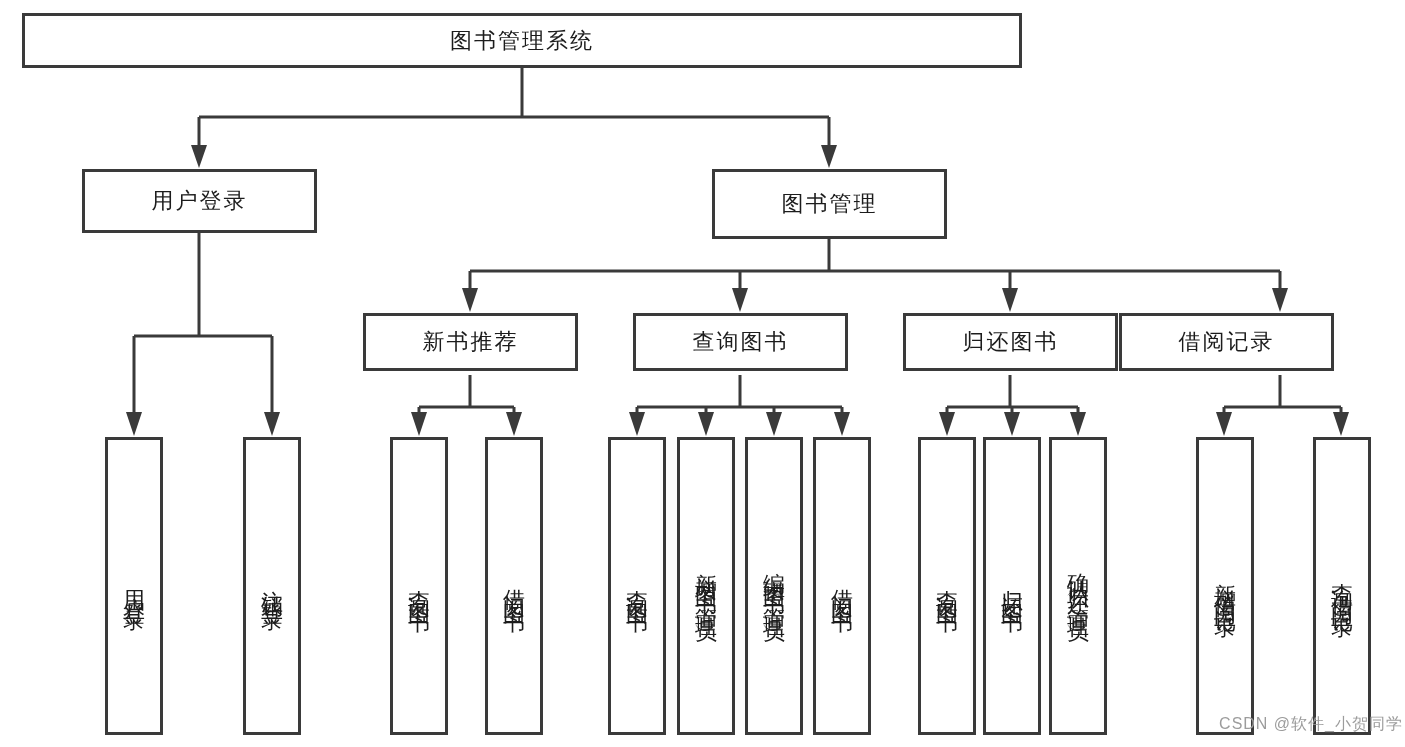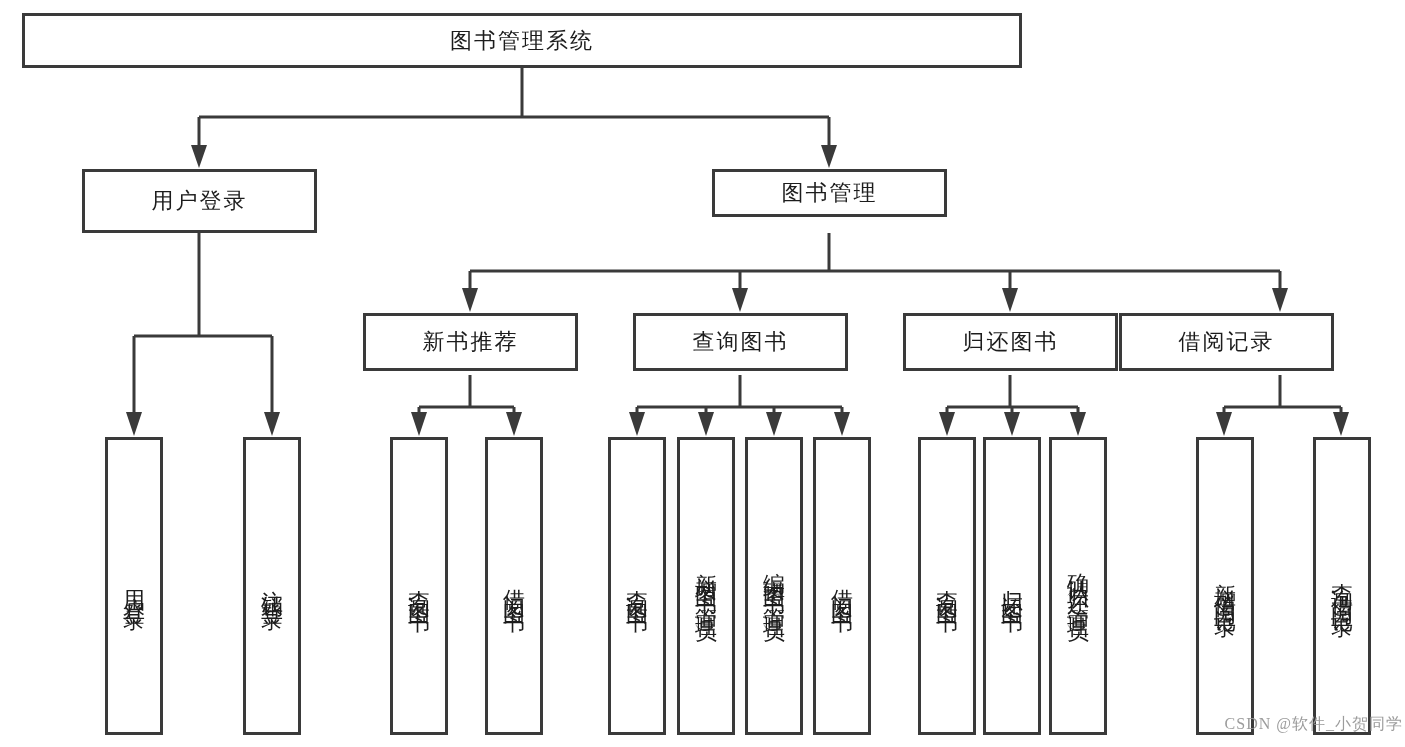--- a/index.html
+++ b/index.html
@@ -6,21 +6,21 @@
     --line:#3a3a3a;
     --text:#1c1c1c;
     --watermark:#9c9c9c;
     --bg:#ffffff;
   }
   html,body{margin:0;padding:0;background:var(--bg);}
   #canvas{
     position:relative;
     width:1405px;height:747px;
     background:var(--bg);
-    font-family:Liberation Serif, serif;
+    font-family:Liberation Sans, sans-serif;
     overflow:hidden;
     text-align:right;
   }
   #connector-layer{position:absolute;left:0;top:0;width:1405px;height:747px;z-index:1;}
   #connector-layer path{stroke:var(--line);stroke-width:3;fill:none;}
   #connector-layer polygon{fill:var(--line);stroke:none;}
   .node{
     position:absolute;
     box-sizing:border-box;
     border:3px solid var(--line);
@@ -37,21 +37,21 @@
     text-orientation:mixed;
     font-size:22px;
     letter-spacing:7px;
     line-height:1;
     white-space:nowrap;
   }
   
   #n-root{left:22px;top:13px;width:1000px;height:55px;}
   
   #n-user-login{left:82px;top:169px;width:235px;height:64px;}
-  #n-book-mgmt{left:712px;top:169px;width:235px;height:48px;}
+  #n-book-mgmt{left:712px;top:169px;width:235px;height:70px;}
   
   .lvl3{top:313px;width:215px;height:58px;}
   #n-new-book{left:363px;}
   #n-book-borrow{left:633px;}
   #n-current-borrow{left:903px;}
   #n-borrow-records{left:1119px;}
   
   .leaf{top:437px;width:58px;height:298px;}
   #n-leaf-user-login{left:105px;}
   #n-leaf-logout{left:243px;}

